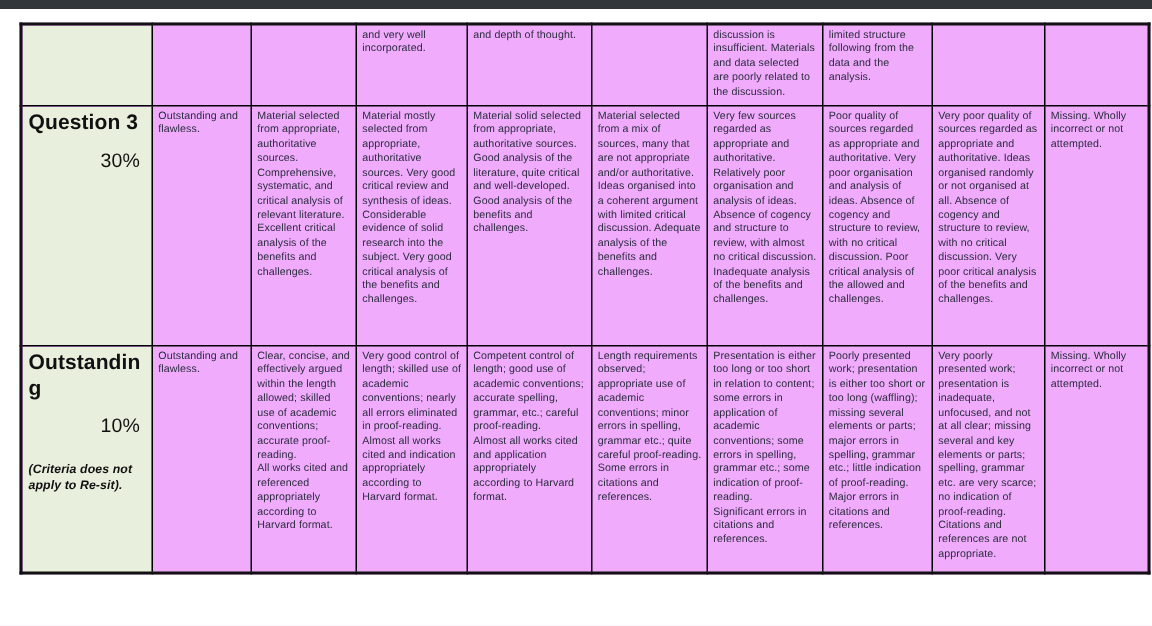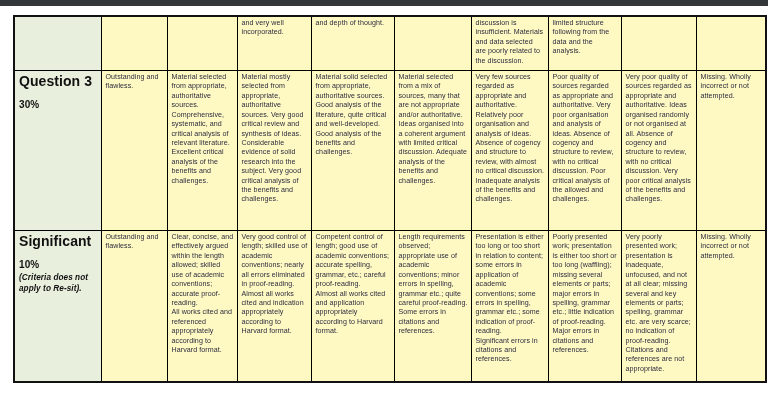--- a/index.html
+++ b/index.html
@@ -29,21 +29,21 @@
     height: 411px;
     background: #ffffff;
   }
   #rubric-table {
     position: absolute;
     top: 9px;
     left: 13px;
     width: 752px;
     border-collapse: collapse;
     table-layout: fixed;
-    background: #fef9c3;
+    background: #f0abfc;
   }
   #rubric-table td {
     border: 1px solid #000000;
     vertical-align: top;
     padding: 2px 3px 2px 4px;
     font-size: 7.1px;
     line-height: 1.33;
     color: #2b2b3d;
     letter-spacing: 0.01em;
     word-wrap: break-word;
@@ -67,34 +67,35 @@
   }
   .criterion .crit-title {
     font-size: 14px;
     font-weight: bold;
     color: #111111;
     display: block;
     line-height: 1.2;
     margin-bottom: 9px;
   }
   .criterion .crit-weight {
-    font-size: 10px;
-    font-weight: bold;
+    font-size: 13px;
+    font-weight: normal;
     color: #111111;
     display: block;
     line-height: 1.2;
+    margin-left: 48px;
   }
   .criterion .crit-note {
     font-size: 8.2px;
     font-weight: bold;
     font-style: italic;
     color: #111111;
     display: block;
     line-height: 1.32;
-    margin-top: 2px;
+    margin-top: 17px;
   }
   .cell-text { display: block; white-space: pre-line; }
 
   
   col.c0 { width: 87px; }
   col.c1 { width: 66px; }
   col.c2 { width: 70px; }
   col.c3 { width: 74px; }
   col.c4 { width: 83px; }
   col.c5 { width: 77px; }
@@ -192,21 +193,21 @@
         <td>
             <span class="cell-text">Very poor quality of sources regarded as appropriate and authoritative. Ideas organised randomly or not organised at all. Absence of cogency and structure to review, with no critical discussion. Very poor critical analysis of the benefits and challenges.</span>
           </td>
         <td class="col-last">
             <span class="cell-text">Missing. Wholly incorrect or not attempted.</span>
           </td>
       </tr>
 
       <tr class="row-pres heavy-top row-last">
         <td class="criterion col-first">
-          <span class="crit-title">Significant</span>
+          <span class="crit-title">Outstanding</span>
           <span class="crit-weight">10%</span>
           <span class="crit-note">(Criteria does not apply to Re-sit).</span>
         </td>
         <td>
             <span class="cell-text">Outstanding and flawless.</span>
           </td>
         <td>
             <span class="cell-text">Clear, concise, and effectively argued within the length allowed; skilled use of academic conventions; accurate proof-reading.
 All works cited and referenced appropriately according to Harvard format.</span>
           </td>

